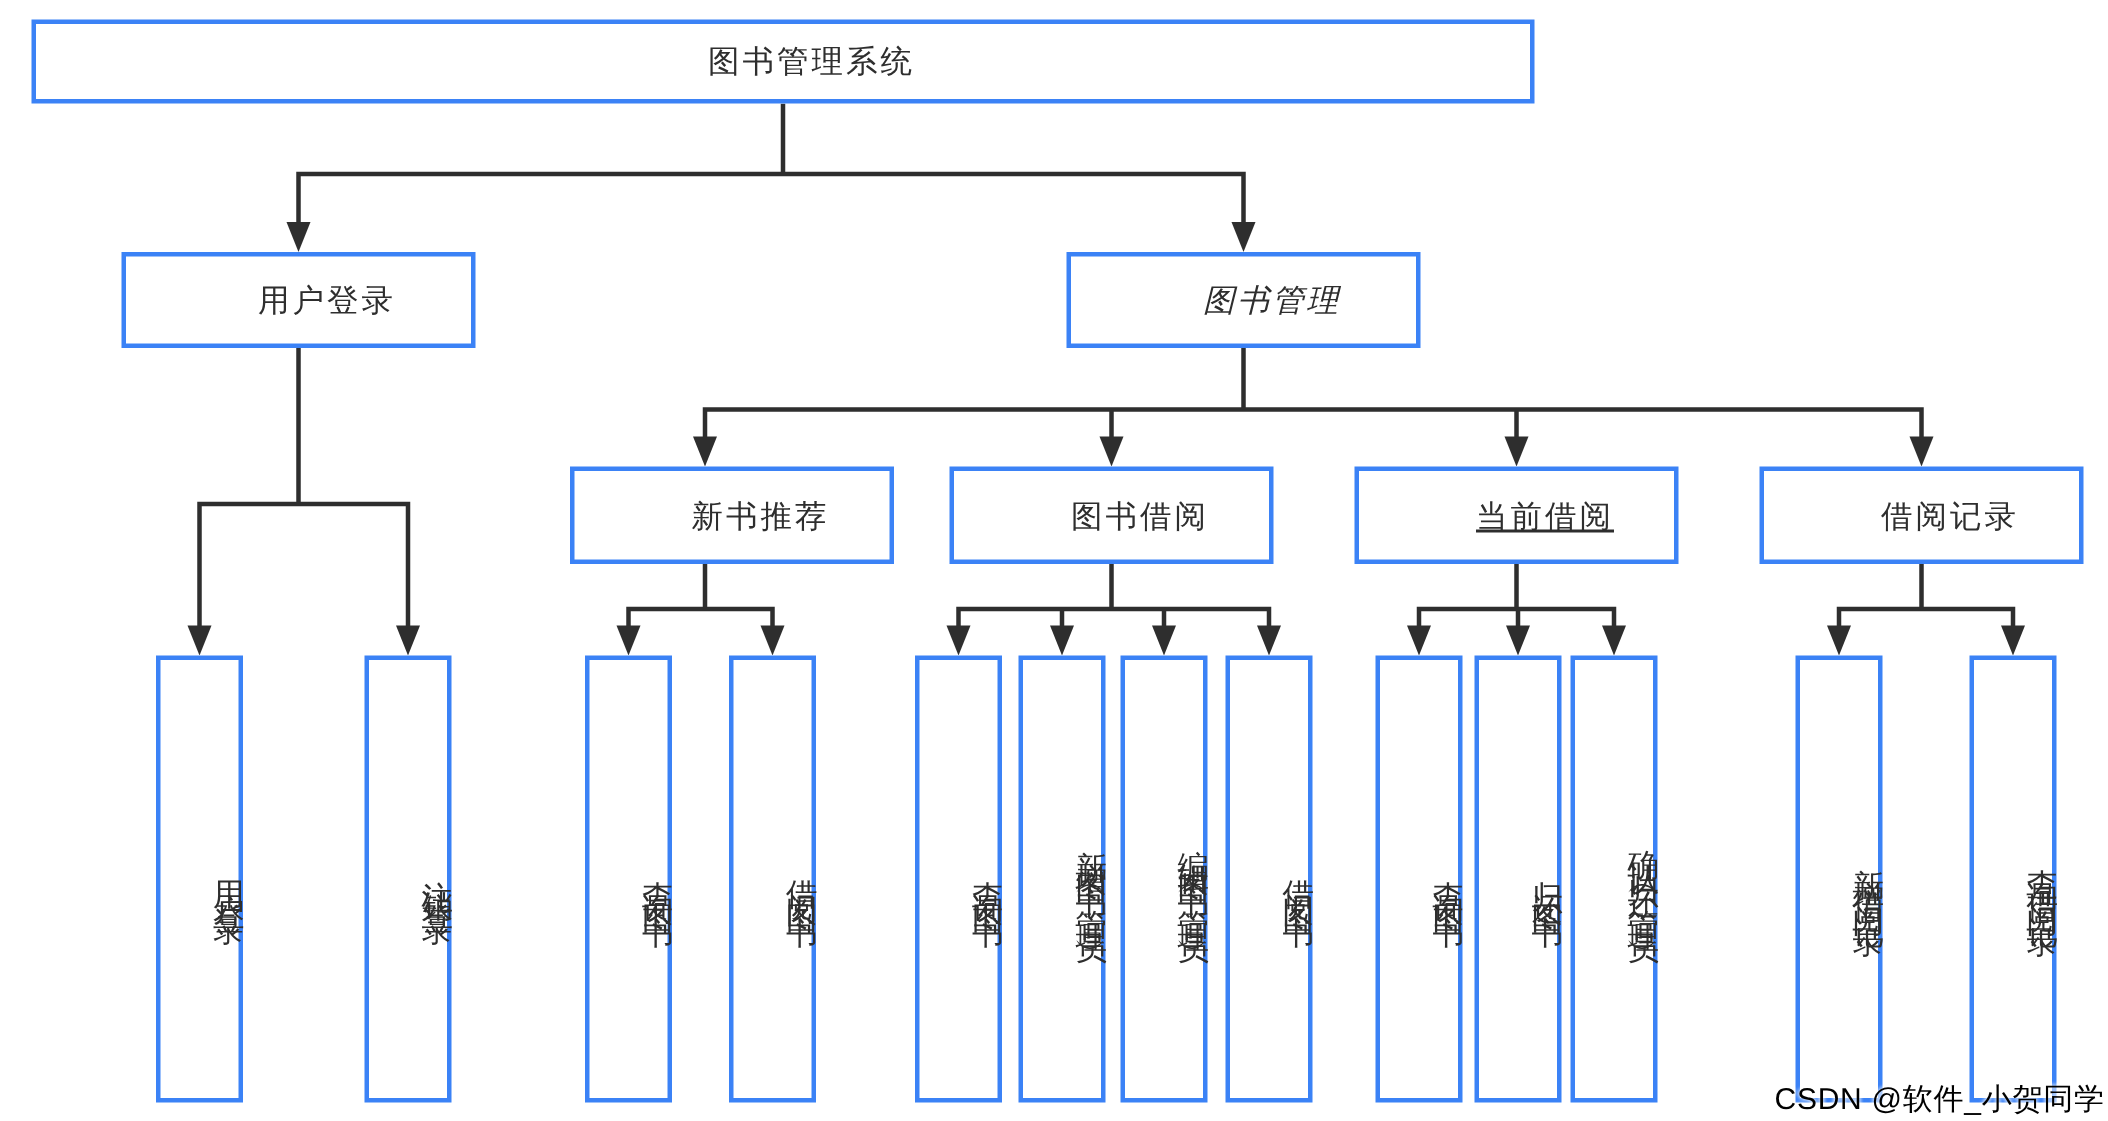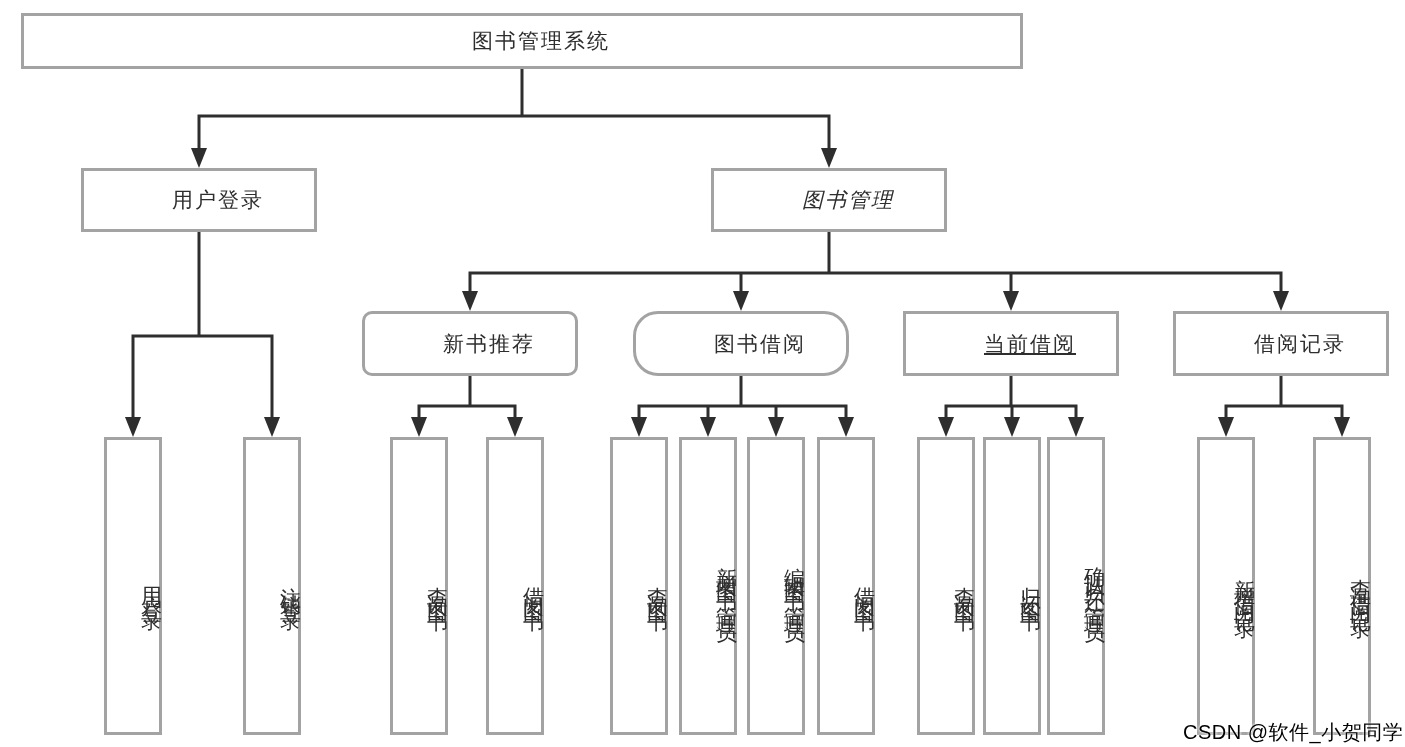--- a/index.html
+++ b/index.html
@@ -13,21 +13,21 @@
     overflow: hidden;
   }
   .connectors {
     position: absolute;
     left: 0; top: 0;
     width: 1405px; height: 747px;
   }
   .node {
     position: absolute;
     box-sizing: border-box;
-    border: 3px solid #a3a3a3;
+    border: 3px solid #3b82f6;
     background: #ffffff;
     display: flex;
     align-items: center;
     justify-content: center;
     padding-left: 38px;
   }
   .node.hbox { font-size: 21px; letter-spacing: 2px; white-space: nowrap; }
   .root { left: 21px;  top: 13px;  width: 1002px; height: 56px; }
   .l2   { top: 168px; width: 236px; height: 64px; }
   .l3   { top: 311px; width: 216px; height: 65px; }
@@ -101,24 +101,24 @@
     <span>图书管理系统</span>
   </div>
 
   <div class="node hbox l2" style="left:81px;">
     <span>用户登录</span>
   </div>
   <div class="node hbox l2" style="left:711px;font-style:italic;">
     <span>图书管理</span>
   </div>
 
-  <div class="node hbox l3" style="left:362px;border-radius:10px;">
+  <div class="node hbox l3" style="left:380px;">
     <span>新书推荐</span>
   </div>
-  <div class="node hbox l3" style="left:633px;border-radius:25px;">
+  <div class="node hbox l3" style="left:633px;">
     <span>图书借阅</span>
   </div>
   <div class="node hbox l3" style="left:903px;text-decoration:underline;">
     <span>当前借阅</span>
   </div>
   <div class="node hbox l3" style="left:1173px;">
     <span>借阅记录</span>
   </div>
 
   <div class="node leaf" style="left:104px;">

